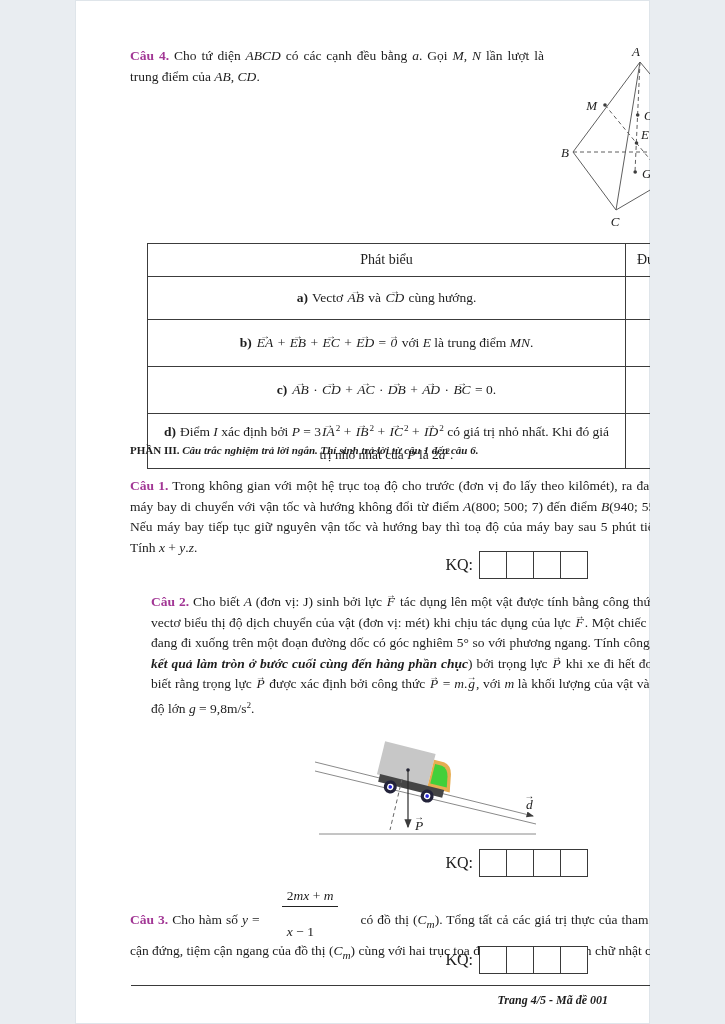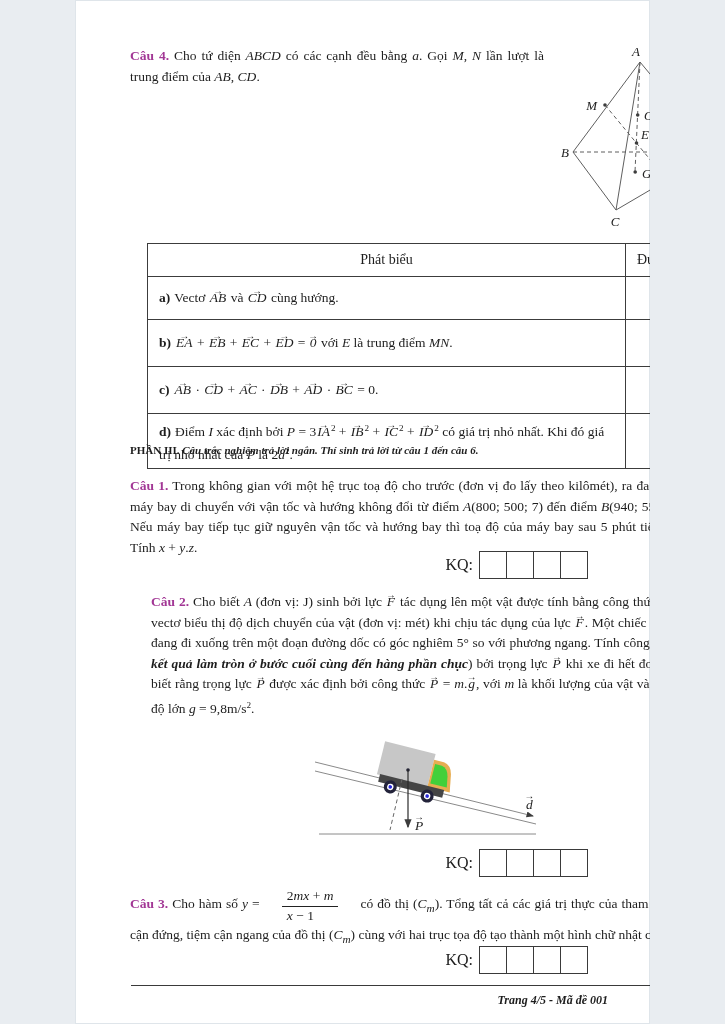--- a/index.html
+++ b/index.html
@@ -20,29 +20,29 @@
   sup{font-size:0.68em;}
   
   .vec{font-style:italic;position:relative;display:inline-block;padding:0 1px;}
   .vec::before{
     content:"\2192";position:absolute;left:50%;transform:translateX(-50%);
     top:-0.72em;font-size:0.72em;font-style:normal;color:#1d1d1d;
   }
   
   .frac{display:inline-block;vertical-align:-0.9em;text-align:left;margin:0 18px;line-height:1.25;}
   .frac .num{display:block;padding:0 5px 1px 5px;}
-  .frac .den{display:block;border-top:1px solid #222;padding:1px 5px 0 5px;}
+  .frac .den{display:block;border-top:1px solid #222;padding:17px 5px 0 5px;}
   
   .tf-table{
     position:absolute;left:72px;top:243px;width:583px;border-collapse:collapse;
     font-size:13.5px;table-layout:fixed;
   }
   .tf-table th,.tf-table td{border:1px solid #3c3c3c;padding:4px 11px;vertical-align:middle;}
   .tf-table th{font-weight:normal;font-size:14px;height:24px;}
-  .tf-table td.stmt{text-align:left;line-height:19.5px;}
+  .tf-table td.stmt{text-align:center;line-height:19.5px;}
   .tf-table .key{font-weight:bold;margin-right:4px;}
   .col-stmt{width:478px;}.col-tf{width:52px;}
   .row-a td{height:34px;}.row-b td{height:38px;}.row-c td{height:38px;}.row-d td{height:44px;}
   
   .kq{position:absolute;right:62px;display:flex;align-items:center;}
   .kq-label{font-size:16px;margin-right:7px;}
   .kq-cells{display:flex;}
   .kq-cell{width:26px;height:26px;border:1px solid #3a3a3a;margin-left:-1px;background:#fff;}
   
   .fig{position:absolute;}

